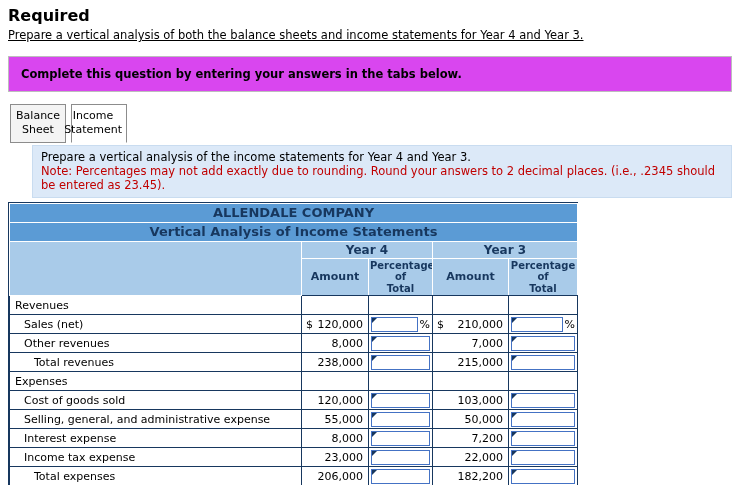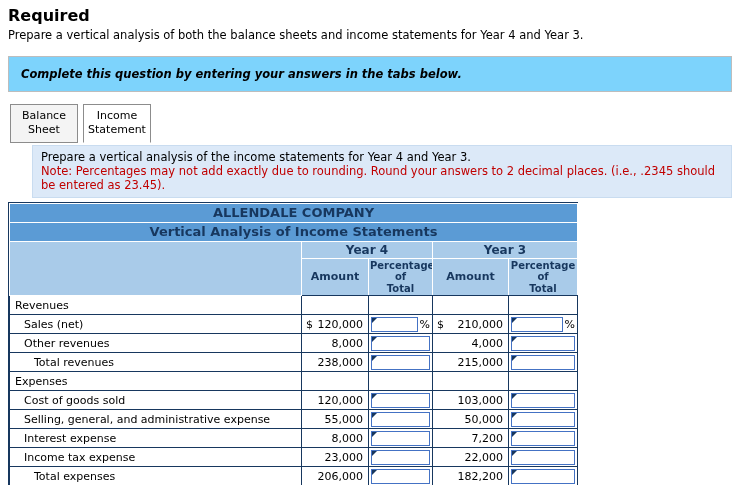--- a/index.html
+++ b/index.html
@@ -6,42 +6,41 @@
   html,body { margin:0; padding:0; }
   body {
     width:740px; height:485px; overflow:hidden;
     background:#ffffff; color:#000;
     font-family:"DejaVu Sans","Liberation Sans",sans-serif;
     font-size:11.5px;
   }
   .page { padding:6px 8px 0 8px; }
 
   .required { font-weight:bold; font-size:16px; }
-  .req-text { margin-top:3px; font-size:11.5px; }
+  .req-text { margin-top:3px; font-size:11.5px;text-decoration:underline; }
 
   .gray-box {
     margin-top:14px;
-    background:#7dd3fc;
+    background:#d946ef;
     border:1px solid #BDBDBD;
     padding:10px 12px;
     font-weight:bold;
     font-size:11.5px;
-    font-style:italic;
   }
 
   .tabs { display:flex; gap:5px; margin-top:12px; padding-left:2px; }
   .tab {
     border:1px solid #8C8C8C;
     background:#F4F4F4;
-    width:68px; min-height:36px;
+    width:56px; min-height:36px;
     padding:4px 4px;
     text-align:center;
     font-size:11px; line-height:1.3;
     cursor:pointer;
-    display:flex; align-items:center; justify-content:center;
+    display:flex; align-items:center; justify-content:flex-end;
   }
   .tab.active { background:#ffffff; border-bottom-color:#ffffff; position:relative; z-index:2; }
 
   .panel {
     margin-top:2px;
     background:#DCE9F8;
     border:1px solid #C9DCF0;
     padding:4px 8px;
     font-size:11.5px;
     line-height:1.25;
@@ -181,21 +180,21 @@
             </td>
           </tr>
           <tr>
             <td class="lbl ind1">Other revenues</td>
             <td class="amt"><span class="pre"></span><span>8,000</span></td>
             <td class="pct">
               <div class="pctwrap">
                 <span class="ibox"><input type="text" style=""></span>
               </div>
             </td>
-            <td class="amt"><span class="pre"></span><span>4,000</span></td>
+            <td class="amt"><span class="pre"></span><span>7,000</span></td>
             <td class="pct">
               <div class="pctwrap">
                 <span class="ibox"><input type="text" style=""></span>
               </div>
             </td>
           </tr>
           <tr>
             <td class="lbl ind2">Total revenues</td>
             <td class="amt"><span class="pre"></span><span>238,000</span></td>
             <td class="pct">

